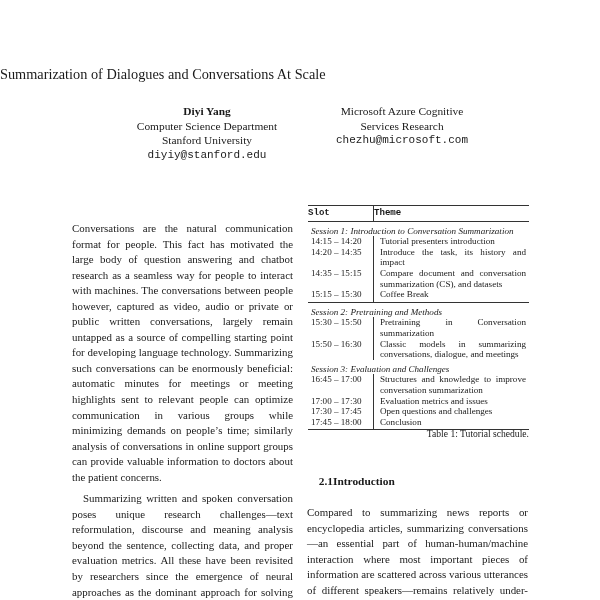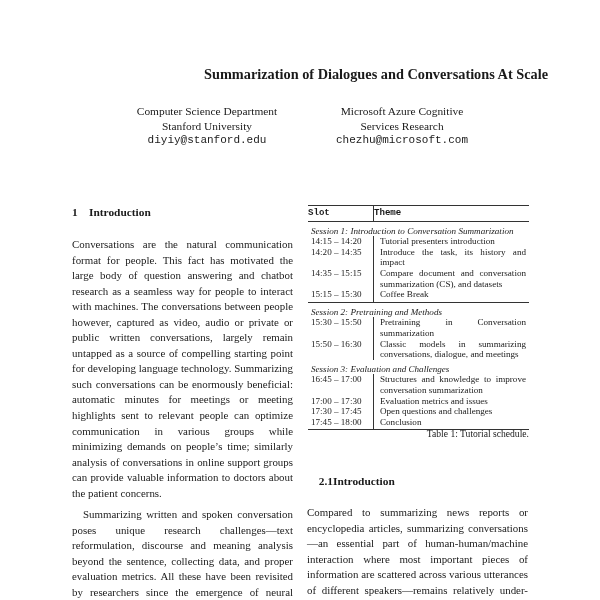--- a/index.html
+++ b/index.html
@@ -2,21 +2,21 @@
 <html><head>
   <meta charset="utf-8">
   <style>
     html, body { margin: 0; padding: 0; background: #ffffff; }
     body {
       width: 600px; height: 600px; overflow: hidden; position: relative;
       font-family: "Liberation Serif", "DejaVu Serif", serif; color: #1a1a1a;
     }
     .title {
       position: absolute; left: 0; width: 548px; top: 66px;
-      text-align: right; font-weight: bold; font-size: 14.3px; letter-spacing: 0;
+      text-align: left; font-weight: normal; font-size: 14.3px; letter-spacing: 0;
     }
     .author {
       position: absolute; top: 104px; width: 240px; text-align: center;
       font-size: 11.4px; line-height: 14.6px;
     }
     .author .name { font-weight: bold; }
     .author .email { font-family: "Liberation Mono", "DejaVu Sans Mono", monospace; font-size: 11px; }
     .author.a1 { left: 87px; }
     .author.a2 { left: 282px; }
 
@@ -41,35 +41,33 @@
     table.sched tr.sep td { border-bottom: 0.8px solid #333; }
     table.sched tr.last td { border-bottom: 1.2px solid #333; padding-bottom: 2px; }
     .caption { position: absolute; left: 307px; width: 222px; top: 428px; text-align: right; font-size: 9.6px; }
   </style>
 </head>
 <body>
 
 <div class="title">Summarization of Dialogues and Conversations At Scale</div>
 
 <div class="author a1">
+  <div class="name">Diyi Yang</div>
   <div>Computer Science Department</div>
   <div>Stanford University</div>
   <div class="email">diyiy@stanford.edu</div>
 </div>
 
 <div class="author a2">
   <div>Microsoft Azure Cognitive</div>
   <div>Services Research</div>
   <div class="email">chezhu@microsoft.com</div>
 </div>
 
 <div class="col left">
-  <div class="sec-head">
-    <span class="num">1</span><span>Introduction</span>
-  </div>
   <div style="height:16px"></div>
   <p class="body">Conversations are the natural communication format for people. This fact has motivated the large body of question answering and chatbot research as a seamless way for people to interact with machines. The conversations between people however, captured as video, audio or private or public written conversations, largely remain untapped as a source of compelling starting point for developing language technology. Summarizing such conversations can be enormously beneficial: automatic minutes for meetings or meeting highlights sent to relevant people can optimize communication in various groups while minimizing demands on people’s time; similarly analysis of conversations in online support groups can provide valuable information to doctors about the patient concerns.</p>
   <div style="height:6px"></div>
   <p class="body indent">Summarizing written and spoken conversation poses unique research challenges—text reformulation, discourse and meaning analysis beyond the sentence, collecting data, and proper evaluation metrics. All these have been revisited by researchers since the emergence of neural approaches as the dominant approach for solving language processing problems. In this tutorial, we will survey the cutting-edge methods for summarization of conversations, covering key sub-areas whose combination is needed for a successful solution.</p>
 </div>
 
 <div class="table-wrap">
   <table class="sched">
     <tbody>
         <tr class="top-rule">

